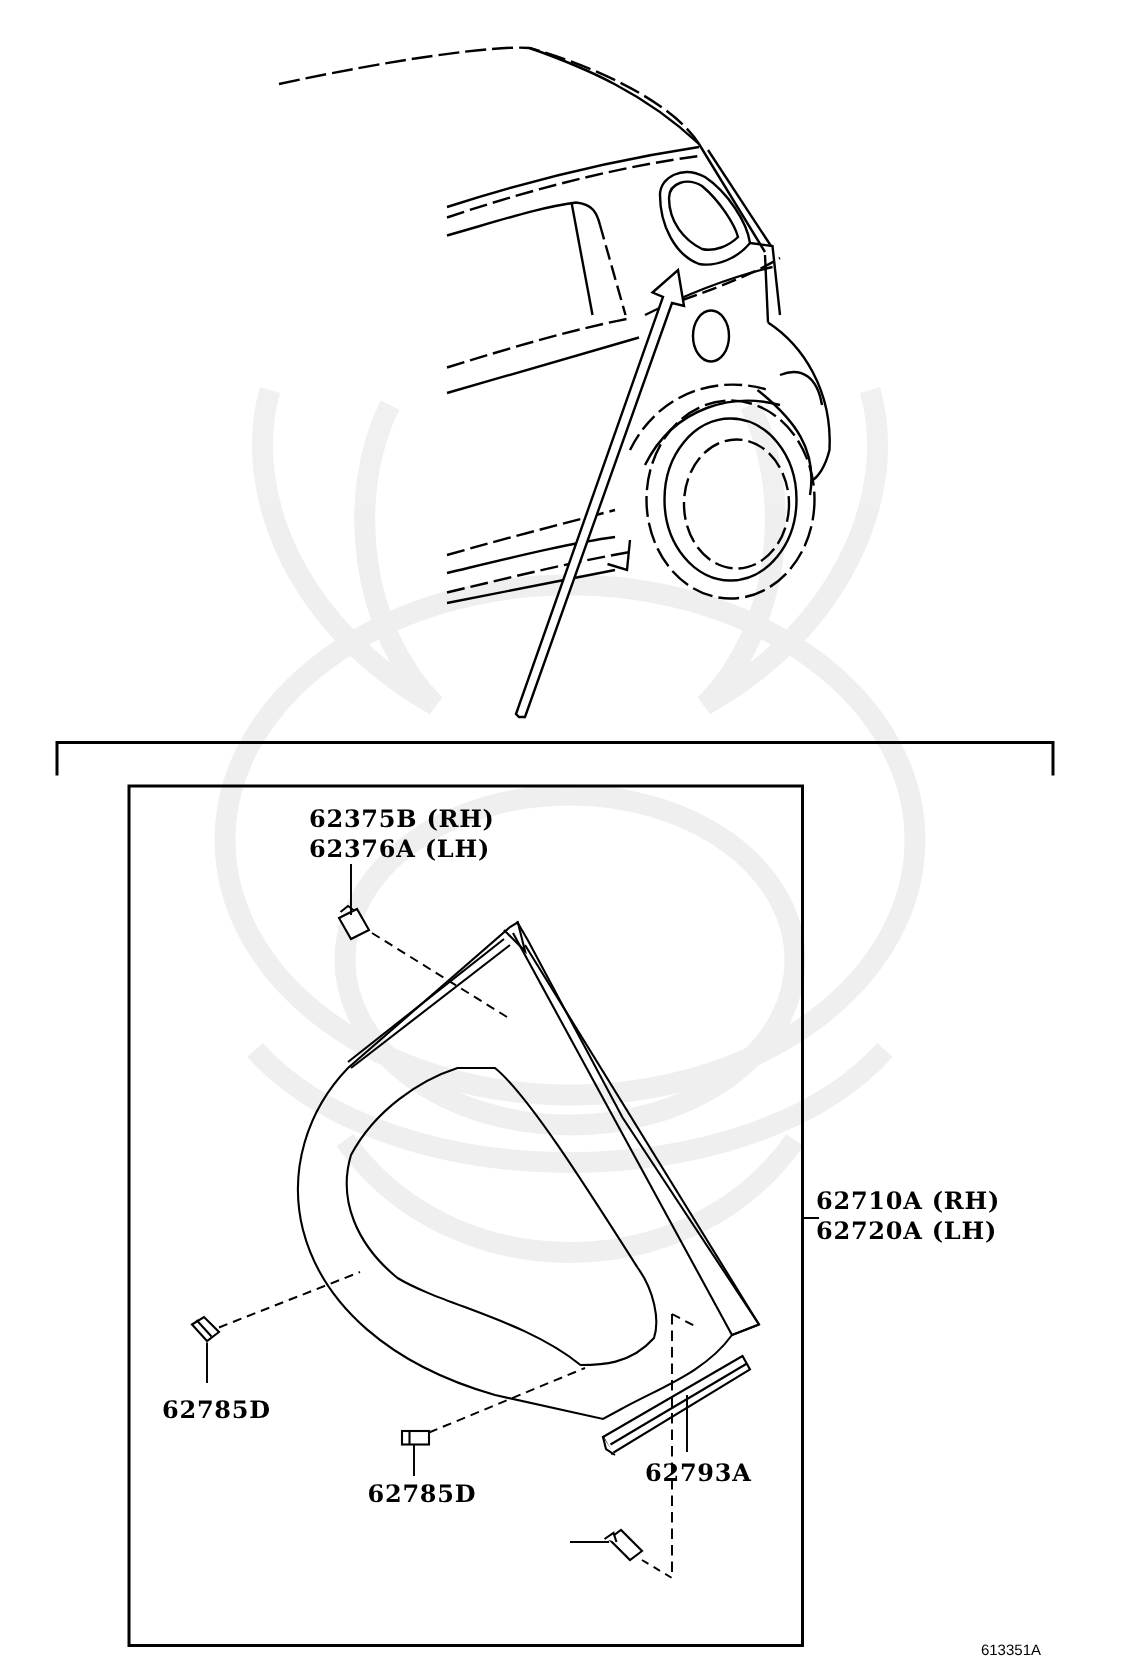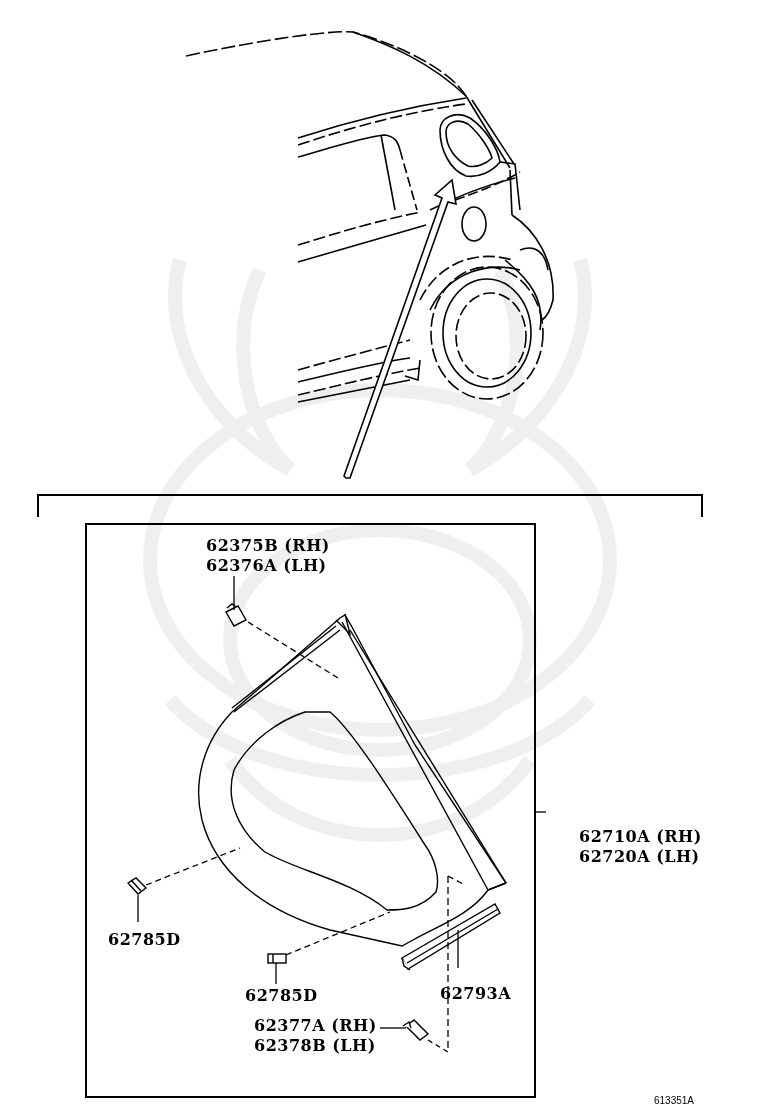--- a/index.html
+++ b/index.html
@@ -149,36 +149,32 @@
       <path d="M380 1028 L 406 1028"></path>
       <path d="M535 812 L 546 812"></path>
     </g>
   </svg>
 
   <div class="label" style="left:206px; top:536px;">
     <span class="line">62375B (RH)</span>
     <span class="line">62376A (LH)</span>
   </div>
 
-  <div class="label" style="left:579px; top:791px;margin-top:36px;">
+  <div class="label" style="left:544px; top:791px;">
     <span class="line">62710A (RH)</span>
     <span class="line">62720A (LH)</span>
   </div>
 
   <div class="label" style="left:108px; top:930px;">
     <span class="line">62785D</span>
   </div>
 
   <div class="label" style="left:245px; top:986px;">
     <span class="line">62785D</span>
   </div>
 
-  <div class="label" style="left:440px; top:972px;margin-top:12px;">
+  <div class="label" style="left:430px; top:972px;">
     <span class="line">62793A</span>
   </div>
 
-  <div class="label" style="left:254px; top:1016px;">
-    <span class="line">62377A (RH)</span>
-    <span class="line">62378B (LH)</span>
-  </div>
 
   <div class="ref-id">613351A</div>
 </div>
 
 </body></html>

